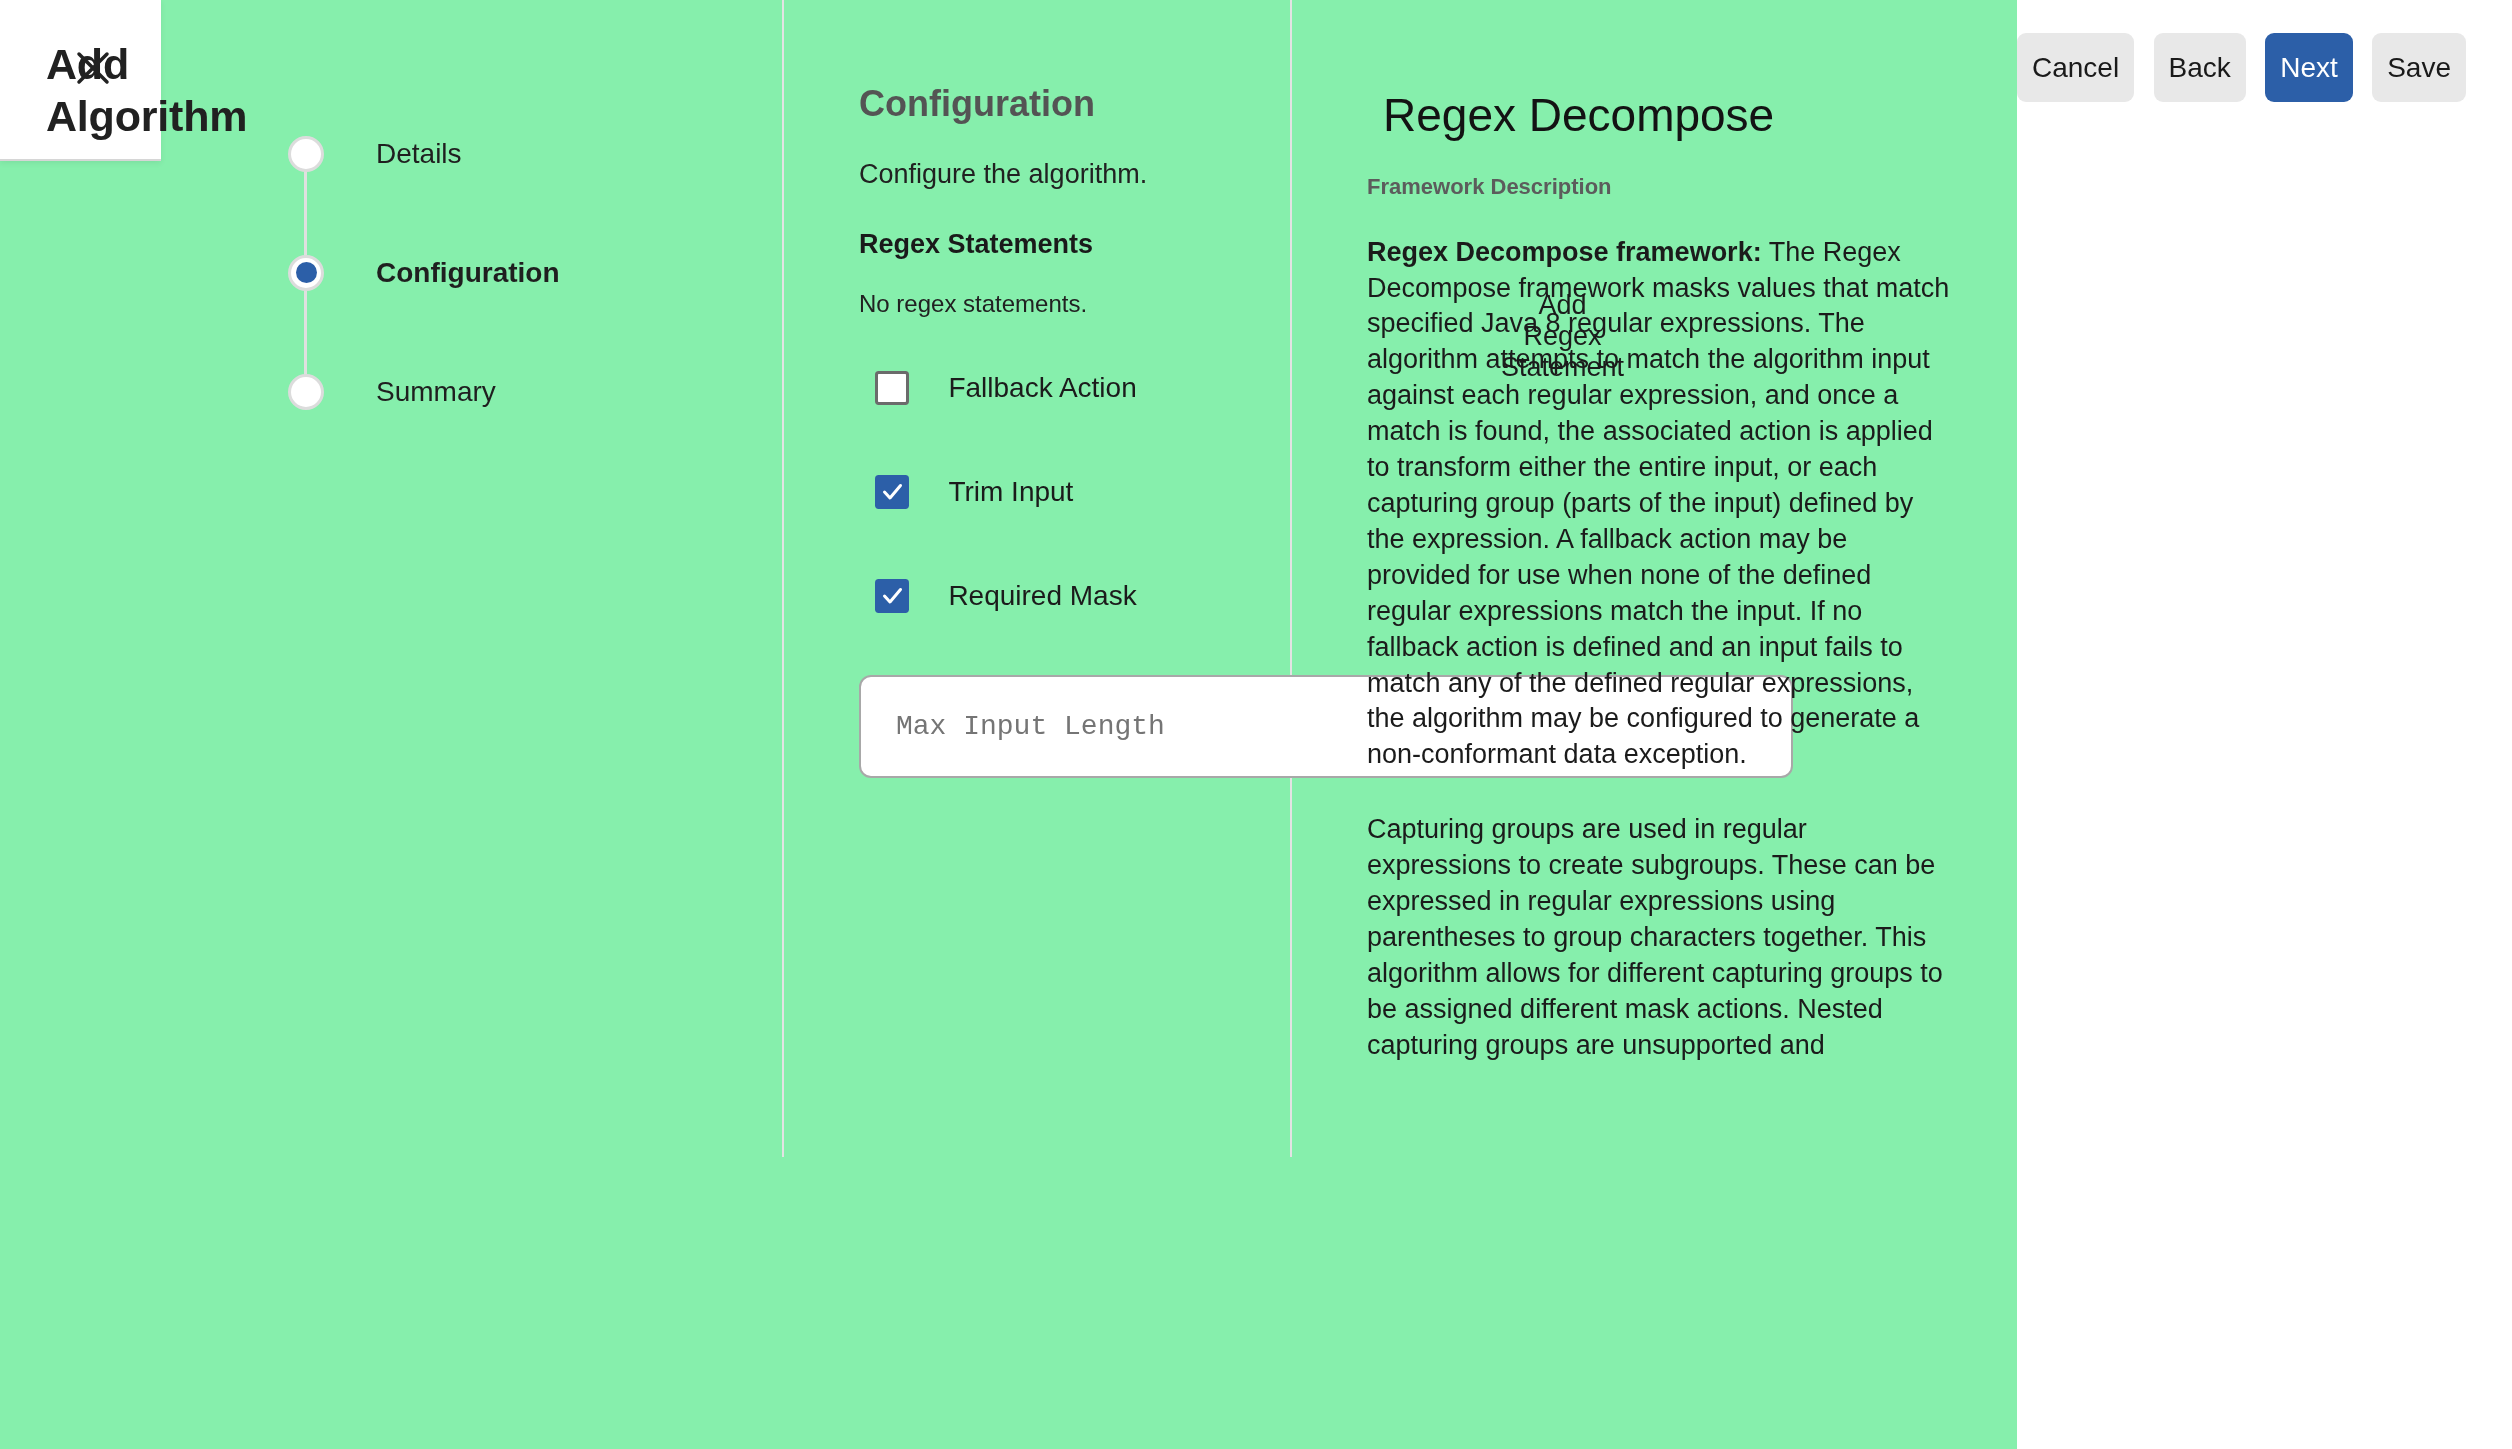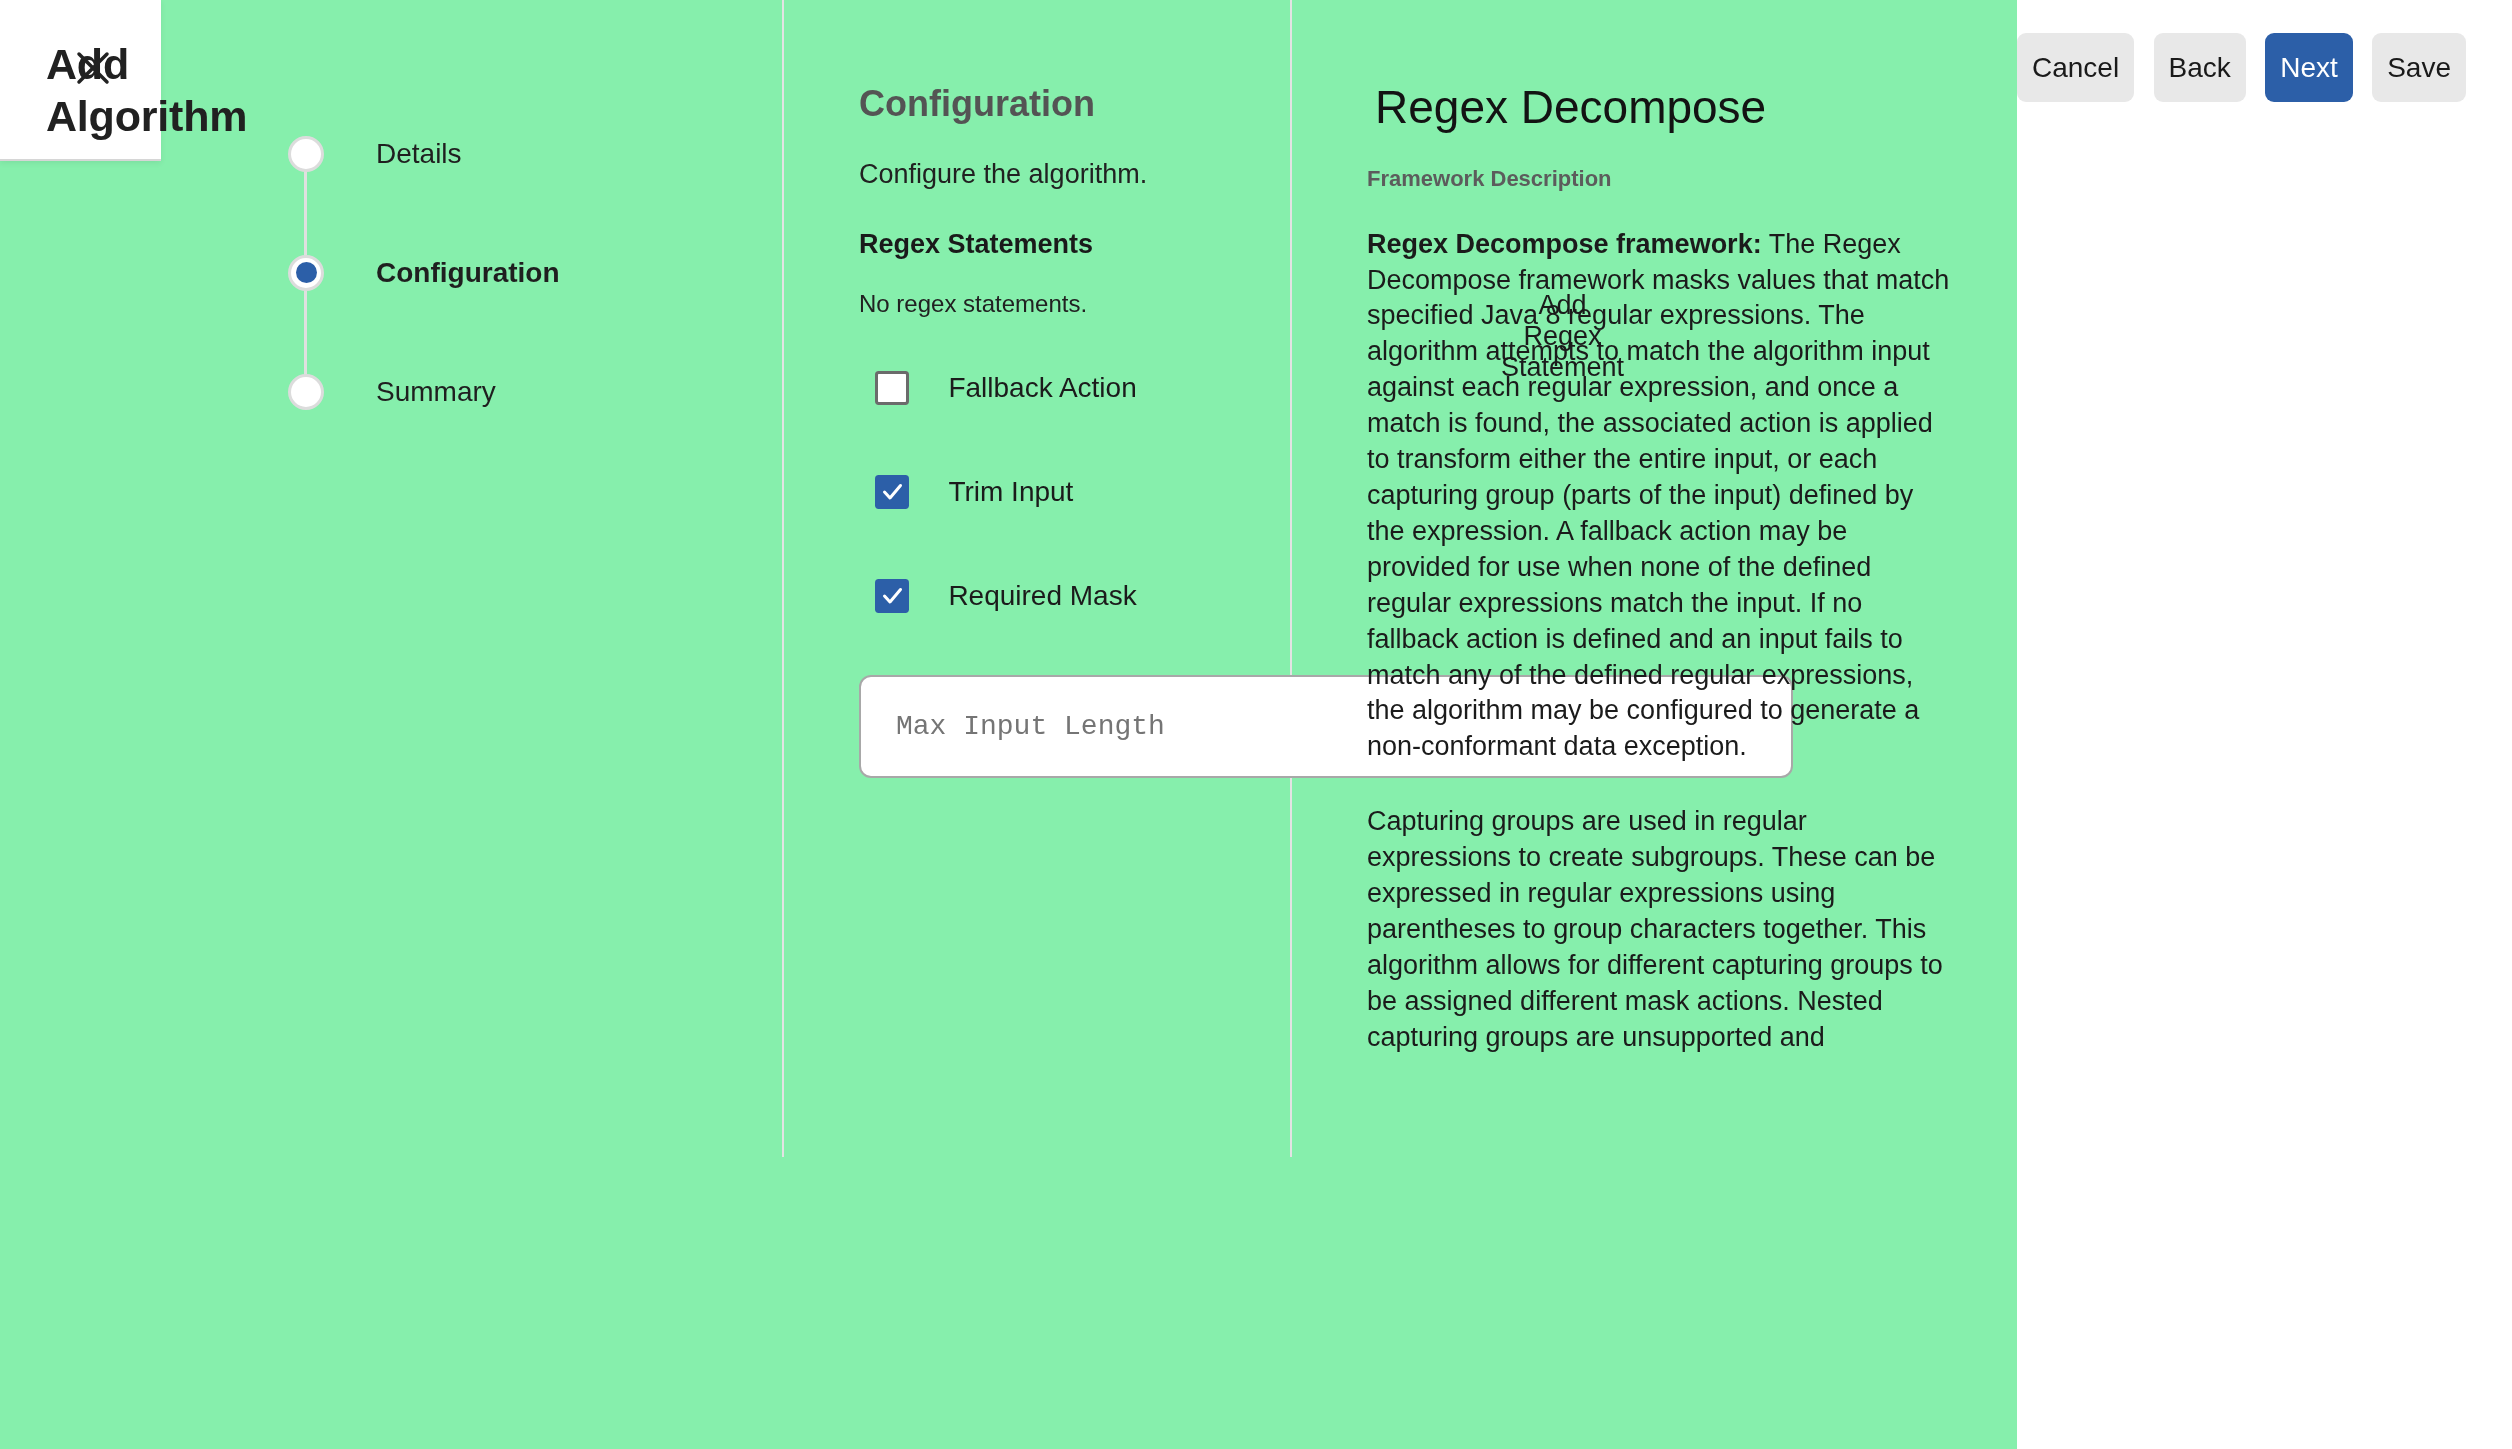--- a/index.html
+++ b/index.html
@@ -227,21 +227,21 @@
     position: relative;
     flex: 0 0 725px;
     padding: 72px 67px 0 75px;
     overflow: hidden;
   }
   .desc-title {
     font-size: 46px;
     font-weight: normal;
     color: #131313;
     line-height: 1.18;
-    margin: 8px;
+    margin: 16px;
   }
   .desc-subtitle {
     font-size: 22px;
     font-weight: bold;
     color: #5c5c5c;
     margin-top: 32px;
     line-height: 1.2;
   }
   .desc-para {
     font-size: 27px;

